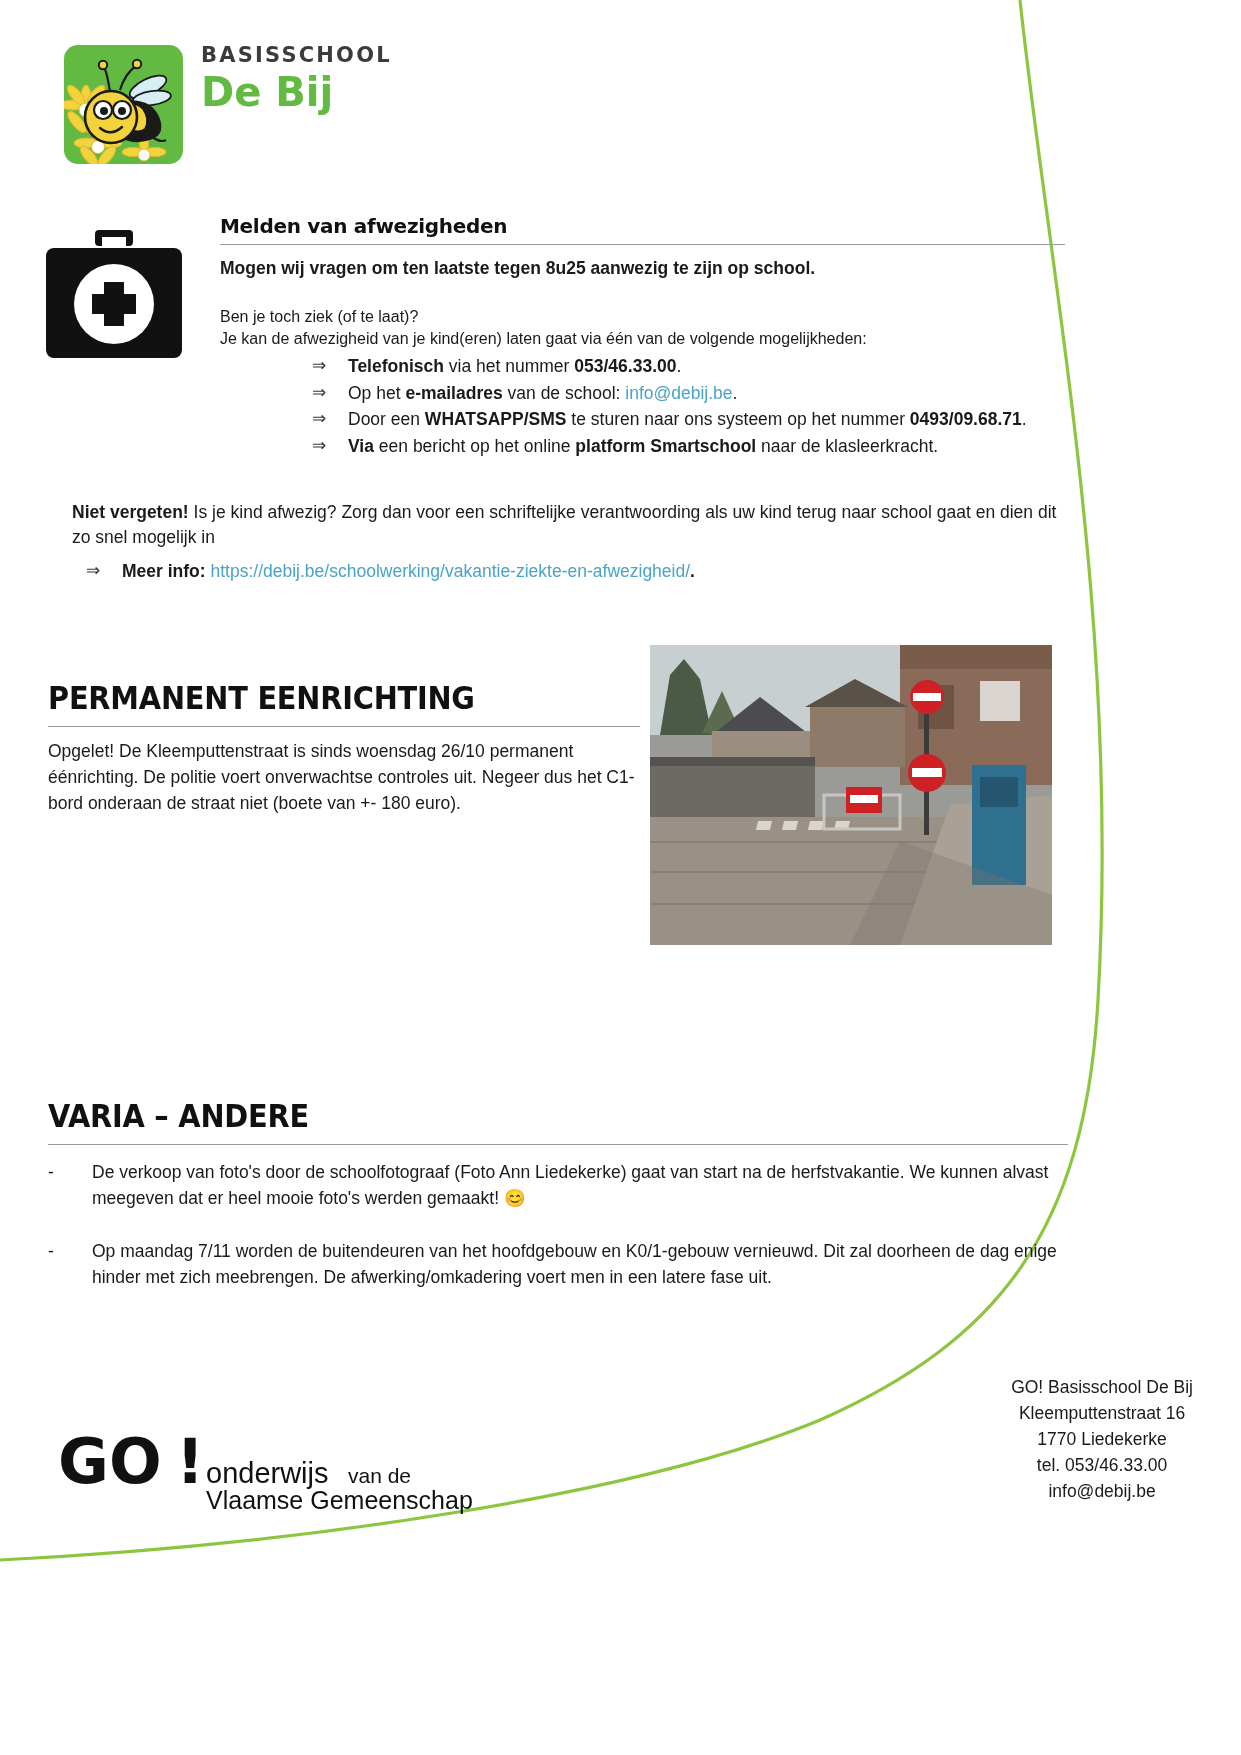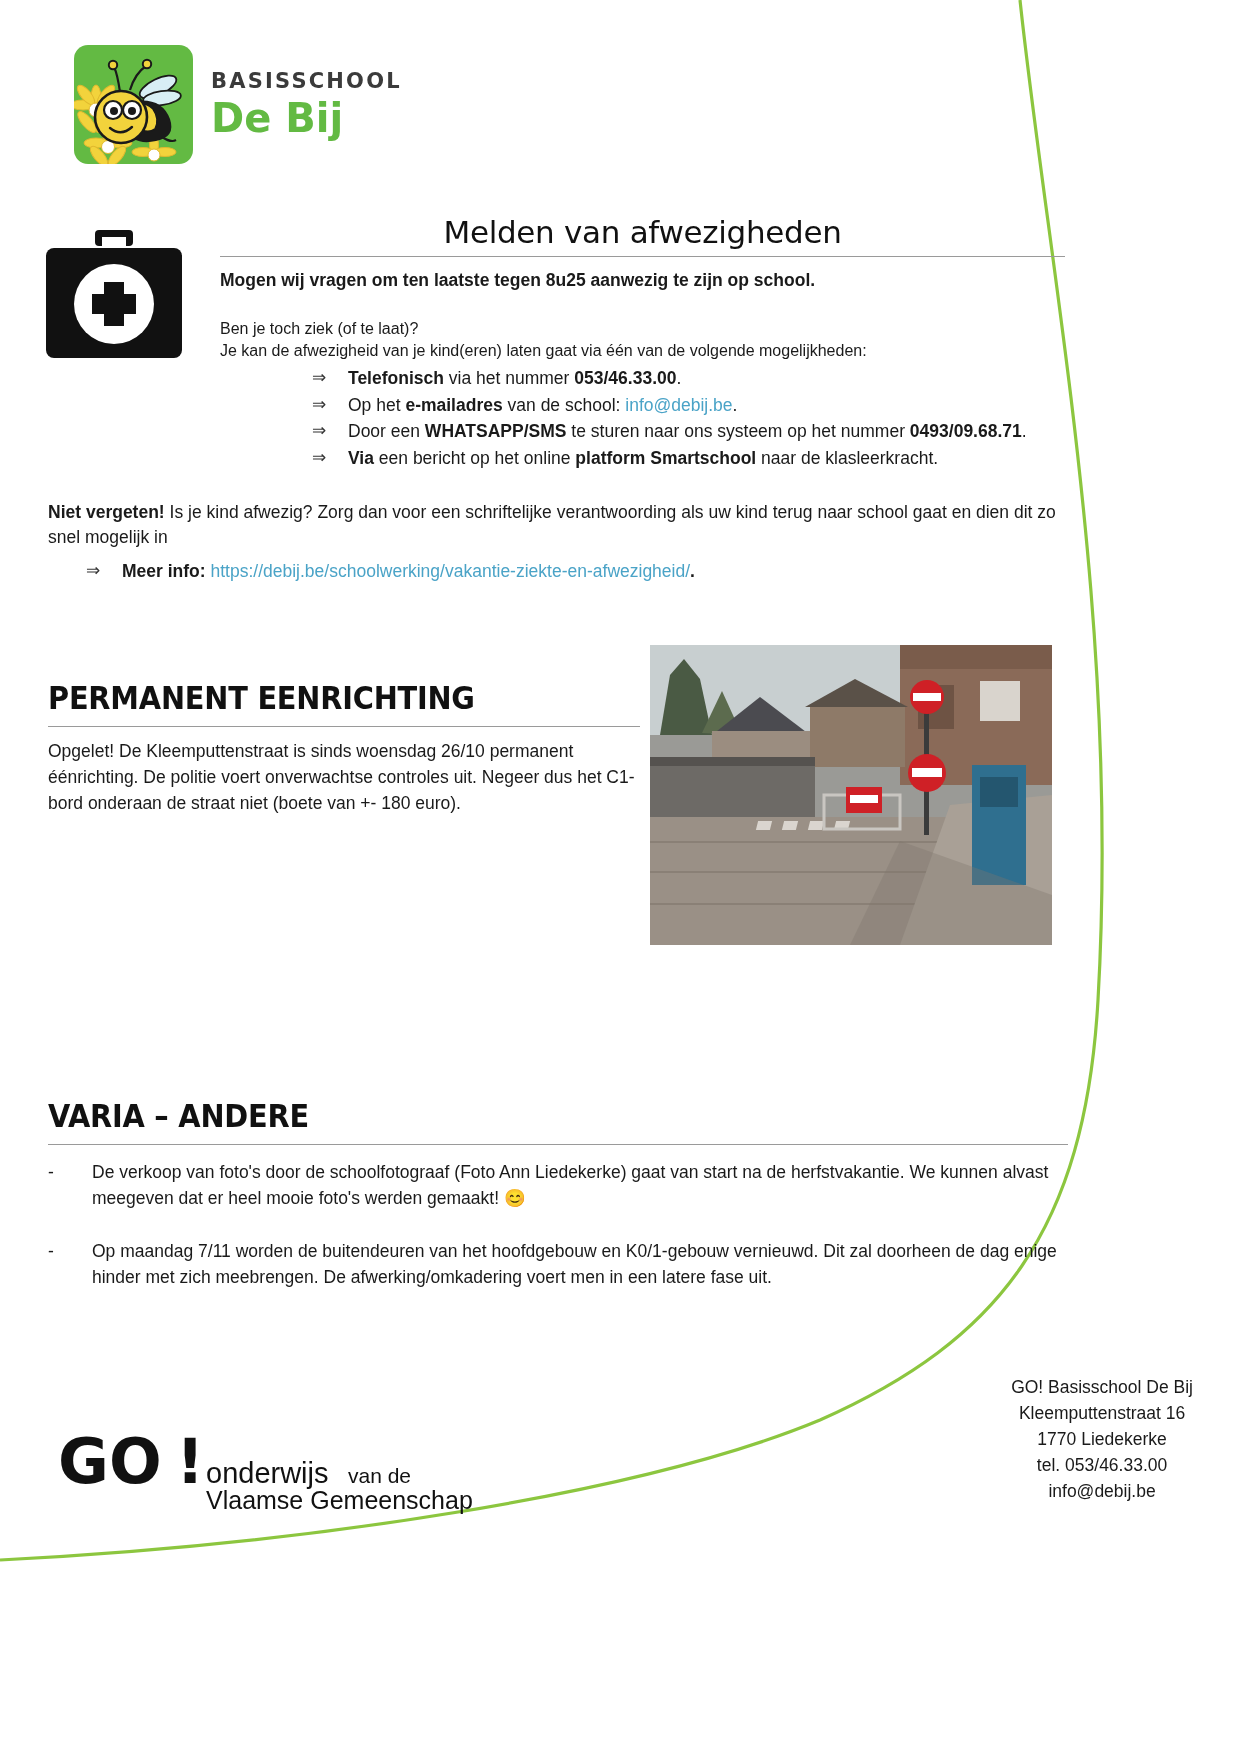--- a/index.html
+++ b/index.html
@@ -20,24 +20,24 @@
   .swoosh {
     position: absolute;
     left: 0; top: 0;
     width: 1241px; height: 1755px;
     pointer-events: none;
   }
 
   
   .logo-block {
     position: absolute;
-    left: 74px;
+    left: 64px;
     top: 45px;
     display: flex;
-    align-items: center;
+    align-items: flex-start;
   }
   .logo-tile {
     width: 119px;
     height: 119px;
     border-radius: 14px;
     background: #63ba43;
     position: relative;
     overflow: hidden;
     flex: none;
   }
@@ -71,26 +71,25 @@
 
   
   .sec-melden {
     position: absolute;
     left: 220px;
     top: 214px;
     width: 845px;
   }
   h1.title {
     font-family: "DejaVu Sans", sans-serif;
-    font-size: 31px;
-    font-weight: 400;
+    font-size: 20px;
+    font-weight: 700;
     margin: 0 0 6px 0;
     letter-spacing: -0.3px;
     color: #111;
-    text-align: center;
   }
   .rule {
     height: 0;
     border-top: 1.6px solid #9a9a9a;
     margin: 0 0 12px 0;
   }
   .b-strong {
     font-weight: 700;
     font-size: 17.5px;
     margin: 0 0 26px 0;
@@ -123,21 +122,21 @@
   .link { color: #4aa3c7; }
   .link-url { color: #4aa3c7; word-break: break-all; }
 
   
   .sec-niet {
     position: absolute;
     left: 48px;
     top: 500px;
     width: 1020px;
   }
-  .sec-niet .p { font-size: 17.5px; line-height: 1.42; }
+  .sec-niet .p { font-size: 17.5px; line-height: 1.42; margin-left: 24px; }
   ul.arrows.tight {
     padding-left: 38px;
     margin-top: 8px;
   }
 
   
   .sec-kleem {
     position: absolute;
     left: 48px;
     top: 640px;

